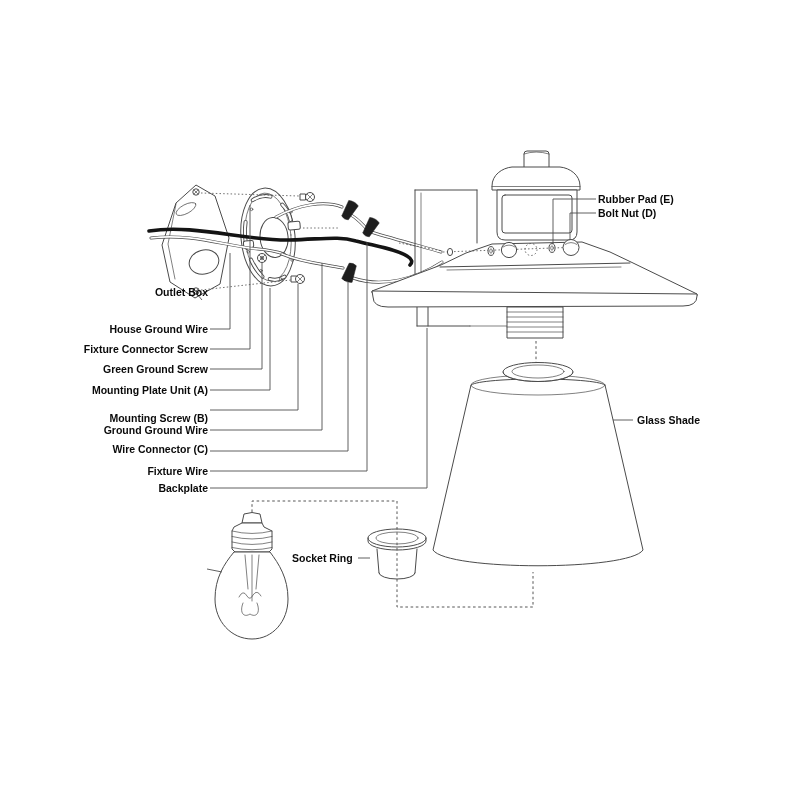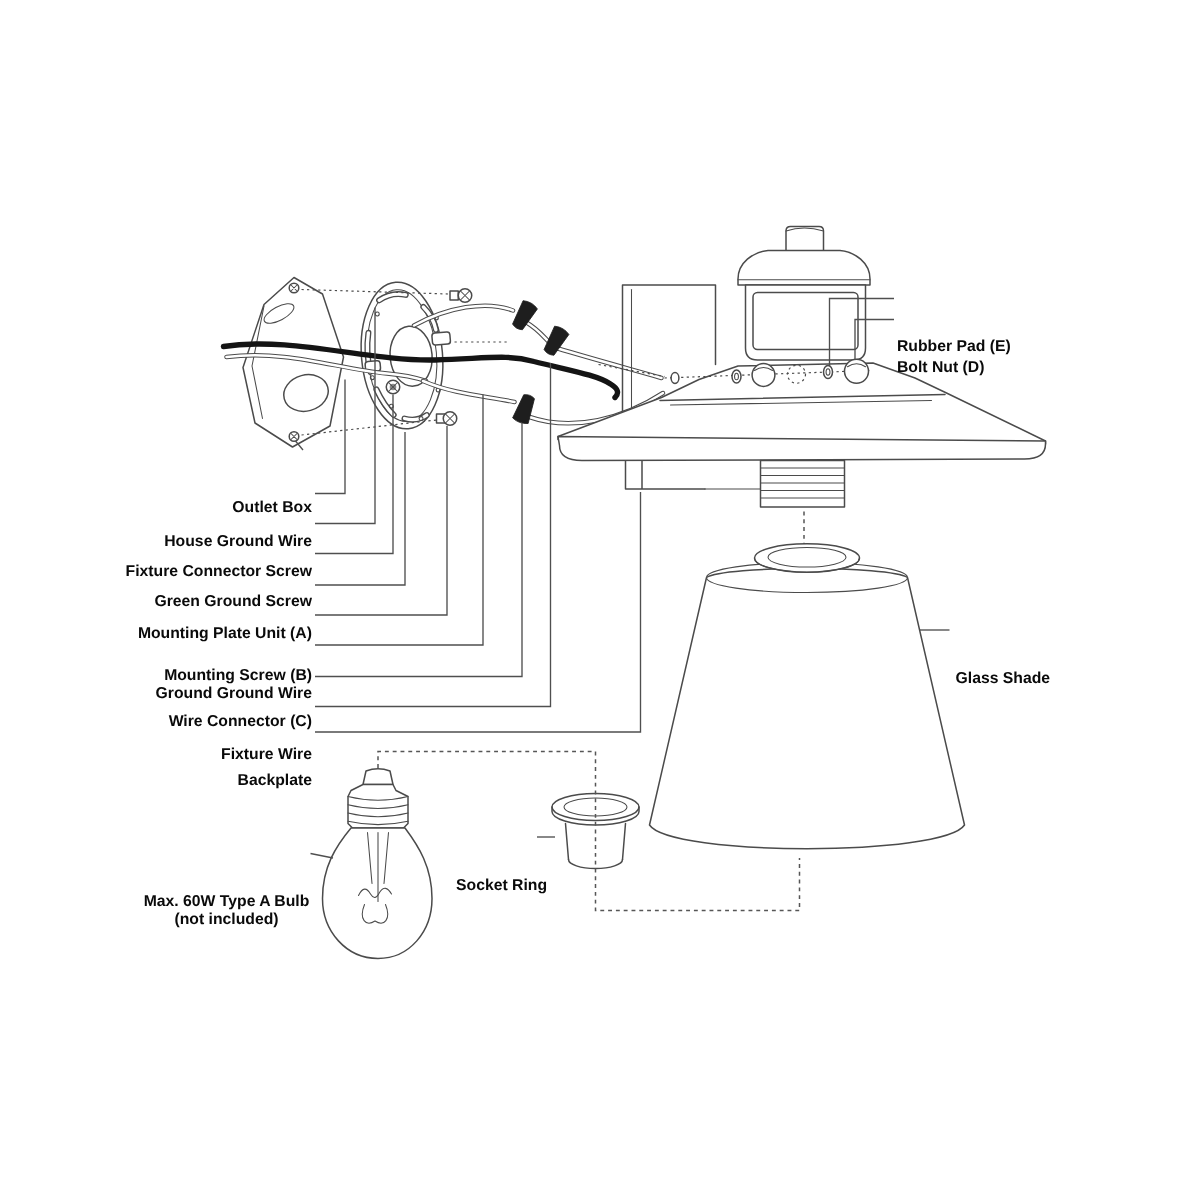--- a/index.html
+++ b/index.html
@@ -3,21 +3,21 @@
 <meta charset="utf-8">
 <style>
   html,body{margin:0;padding:0;background:#ffffff;}
   .canvas{
     position:relative;width:800px;height:800px;background:#ffffff;
     font-family:"Liberation Sans",sans-serif;overflow:hidden;
   }
   .canvas svg{position:absolute;left:0;top:0;}
   .lbl{
     position:absolute;font-size:10.5px;font-weight:bold;color:#0a0a0a;
-    line-height:12px;white-space:nowrap;margin-top:32px;
+    line-height:12px;white-space:nowrap;
   }
   .lbl.r{text-align:right;}
   .lbl.c{text-align:center;white-space:normal;}
   
   .s{fill:none;stroke:#4b4b4b;stroke-width:1;stroke-linecap:round;stroke-linejoin:round;}
   .sf{fill:#ffffff;stroke:#4b4b4b;stroke-width:1;stroke-linejoin:round;}
   .thin{stroke-width:0.7;}
   .thick{fill:none;stroke:#141414;stroke-width:3.6;stroke-linecap:round;}
   .wireo{fill:none;stroke:#4b4b4b;stroke-width:3;stroke-linecap:round;}
   .wirei{fill:none;stroke:#ffffff;stroke-width:1.7;stroke-linecap:round;}
@@ -198,34 +198,30 @@
     <path class="ldr" d="M210,471 L367,471 L367,242"></path>
     <path class="ldr" d="M210,488 L427,488 L427,328"></path>
     <path class="ldr" d="M596,199 L553,199 L553,244"></path>
     <path class="ldr" d="M596,213 L570,213 L570,240"></path>
     <path class="ldr" d="M633,420 L613,420"></path>
     <path class="ldr" d="M207,569 L222,572"></path>
     <path class="ldr" d="M358,558 L370,558"></path>
   </g>
 </svg>
 
-  <div class="lbl r" style="right:592px;top:300px">Outlet Box</div>
+  <div class="lbl r" style="right:592px;top:286px">Outlet Box</div>
   <div class="lbl r" style="right:592px;top:323px">House Ground Wire</div>
   <div class="lbl r" style="right:592px;top:343px">Fixture Connector Screw</div>
   <div class="lbl r" style="right:592px;top:363px">Green Ground Screw</div>
   <div class="lbl r" style="right:592px;top:384px">Mounting Plate Unit (A)</div>
   <div class="lbl r" style="right:592px;top:412px">Mounting Screw (B)</div>
   <div class="lbl r" style="right:592px;top:424px">Ground Ground Wire</div>
   <div class="lbl r" style="right:592px;top:443px">Wire Connector (C)</div>
   <div class="lbl r" style="right:592px;top:465px">Fixture Wire</div>
   <div class="lbl r" style="right:592px;top:482px">Backplate</div>
 
   <div class="lbl" style="left:598px;top:193px">Rubber Pad (E)</div>
   <div class="lbl" style="left:598px;top:207px">Bolt Nut (D)</div>
   <div class="lbl" style="left:637px;top:414px">Glass Shade</div>
-  <div class="lbl" style="left:304px;top:552px">Socket Ring</div>
-
-  <div class="lbl c" style="left:78px;top:563px;width:146px">
-    <div>Max. 60W Type A Bulb</div>
-    <div>(not included)</div>
-  </div>
+  <div class="lbl" style="left:292px;top:552px">Socket Ring</div>
+
 
 </div>
 
 </body></html>

